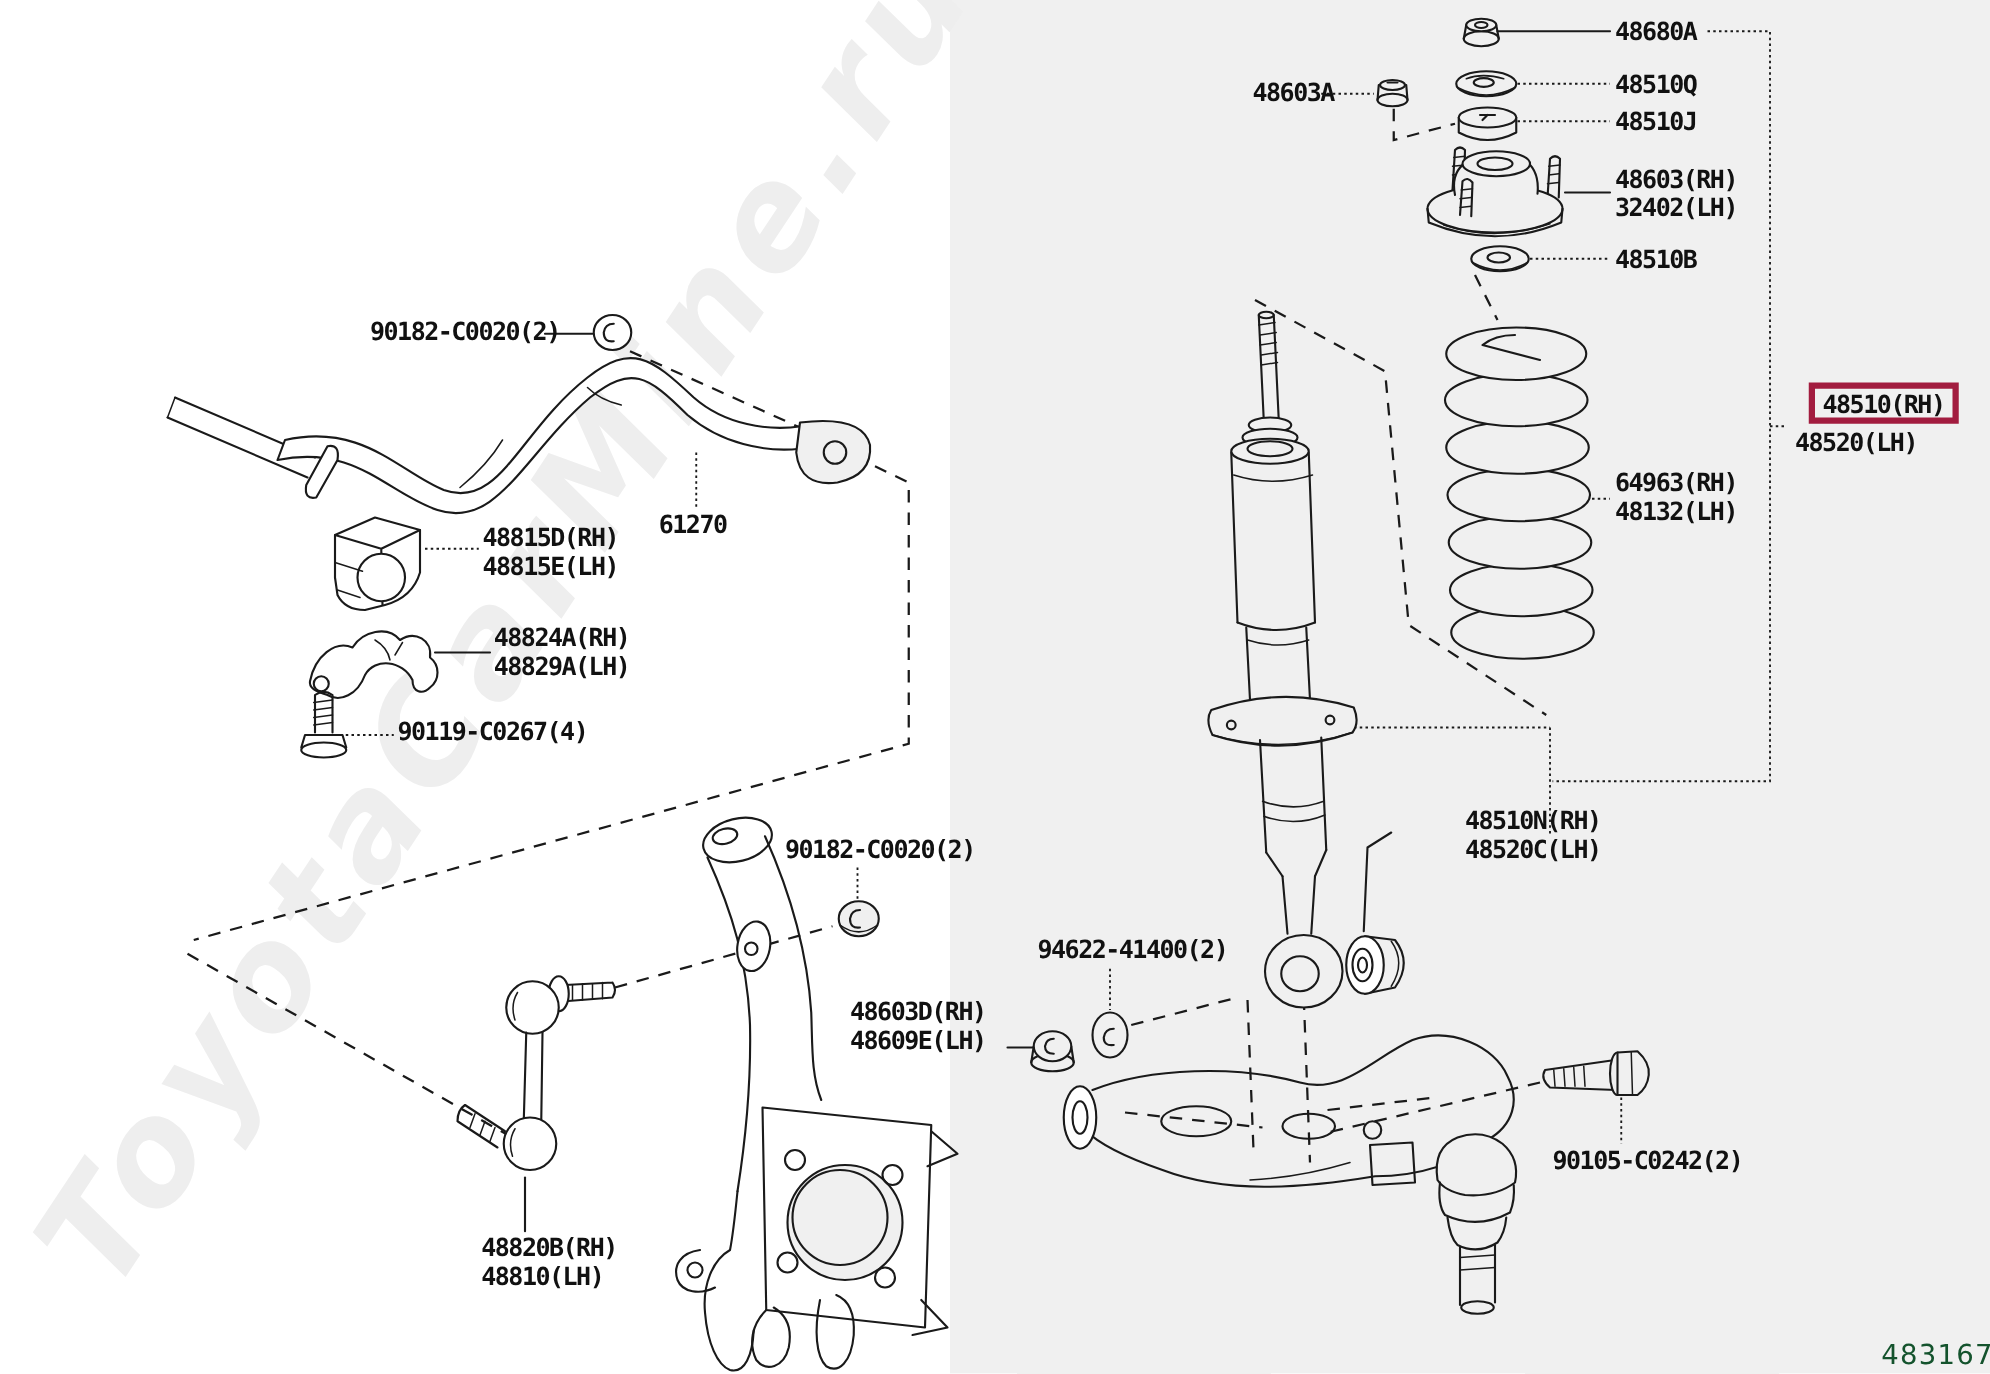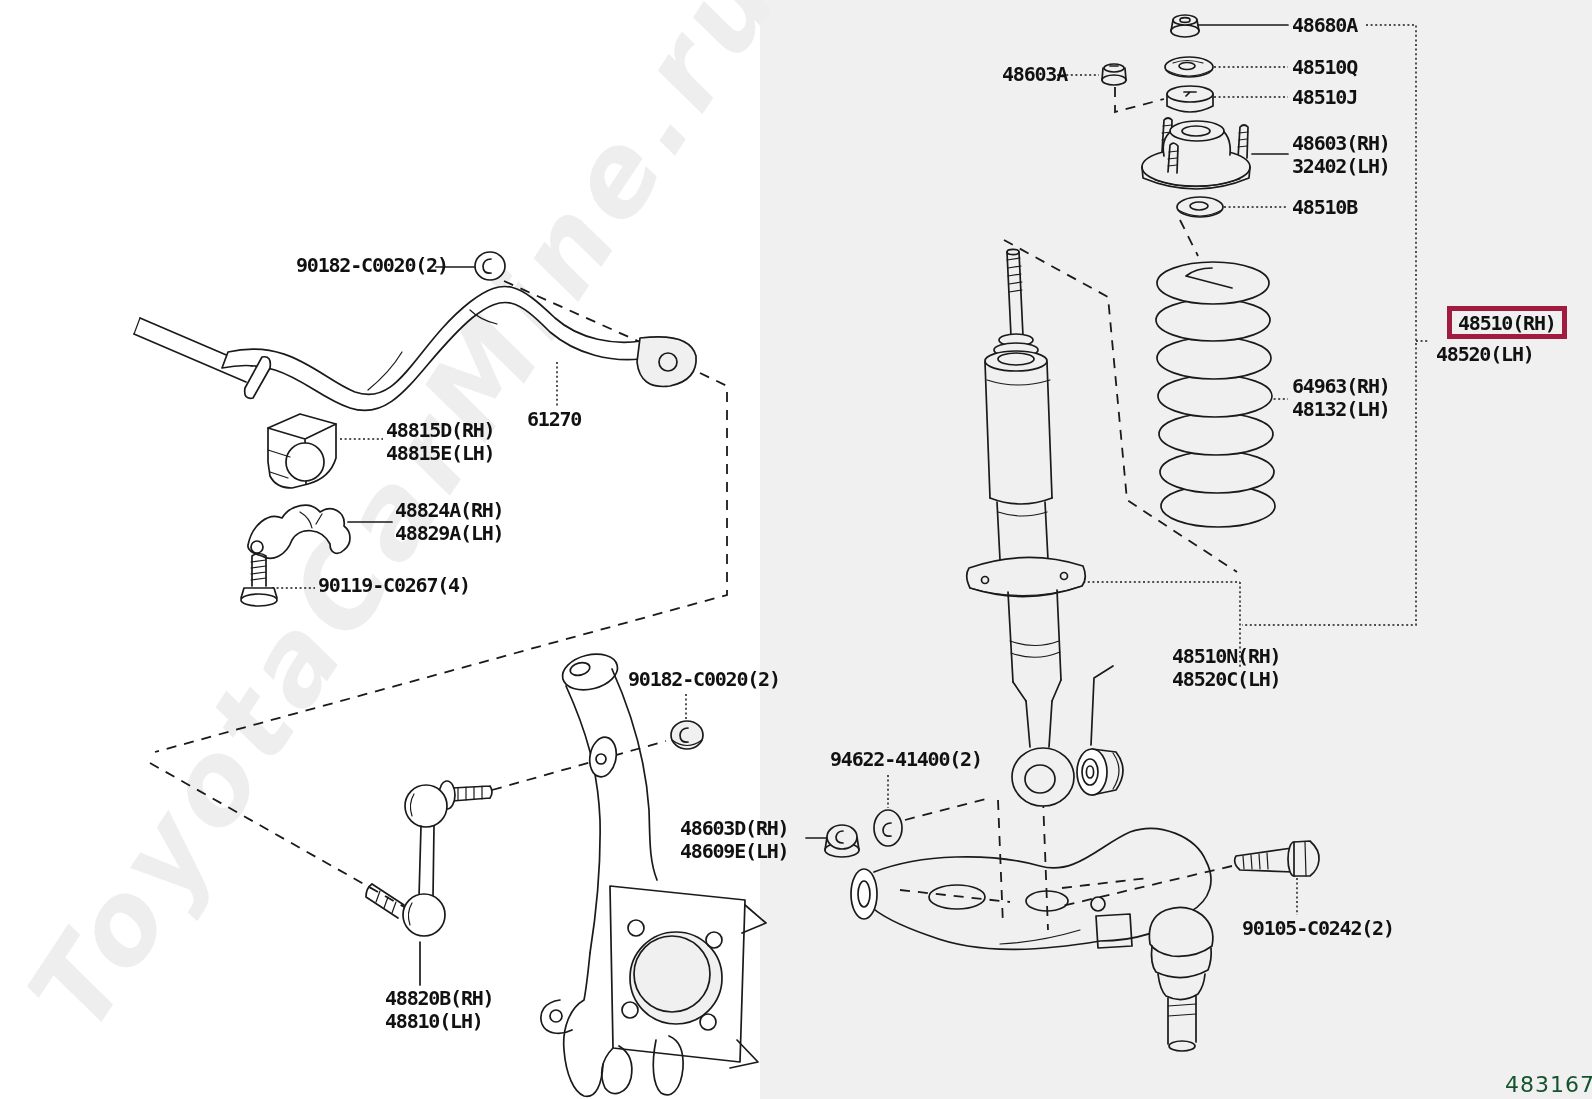--- a/index.html
+++ b/index.html
@@ -274,21 +274,21 @@
       <div class="lbl" style="left: 1292px; top: 56px;"><div>48510Q</div></div>
       <div class="lbl" style="left: 1292px; top: 86px;"><div>48510J</div></div>
       <div class="lbl" style="left: 1292px; top: 132px; text-align: right;"><div>48603(RH)</div><div>32402(LH)</div></div>
       <div class="lbl" style="left: 1292px; top: 196px;"><div>48510B</div></div>
       <div class="lbl" style="left: 978px; top: 63px; margin-left: 24px;"><div>48603A</div></div>
       <div class="lbl hl" style="left: 1447px; top: 306px; border-color: rgb(162, 28, 63);"><div>48510(RH)</div></div>
       <div class="lbl" style="left: 1436px; top: 343px;"><div>48520(LH)</div></div>
       <div class="lbl" style="left: 1292px; top: 375px;"><div>64963(RH)</div><div>48132(LH)</div></div>
       <div class="lbl" style="left: 1144px; top: 645px; margin-left: 28px;"><div>48510N(RH)</div><div>48520C(LH)</div></div>
       <div class="lbl" style="left: 830px; top: 748px;"><div>94622-41400(2)</div></div>
-      <div class="lbl" style="left: 680px; top: 817px;"><div>48603D(RH)</div><div>48609E(LH)</div></div>
+      <div class="lbl" style="left: 680px; top: 798px;"><div>48603D(RH)</div><div>48609E(LH)</div></div>
       <div class="lbl" style="left: 1242px; top: 917px;"><div>90105-C0242(2)</div></div>
       <div class="lbl" style="left: 296px; top: 254px;"><div>90182-C0020(2)</div></div>
       <div class="lbl" style="left: 527px; top: 408px;"><div>61270</div></div>
       <div class="lbl" style="left: 386px; top: 419px;"><div>48815D(RH)</div><div>48815E(LH)</div></div>
       <div class="lbl" style="left: 395px; top: 499px; text-align: center;"><div>48824A(RH)</div><div>48829A(LH)</div></div>
       <div class="lbl" style="left: 318px; top: 574px;"><div>90119-C0267(4)</div></div>
       <div class="lbl" style="left: 628px; top: 668px;"><div>90182-C0020(2)</div></div>
       <div class="lbl" style="left: 385px; top: 987px;"><div>48820B(RH)</div><div>48810(LH)</div></div>
     </div>
   <div class="doc-code" style="left: 1505px; top: 1072px;">483167C</div>

